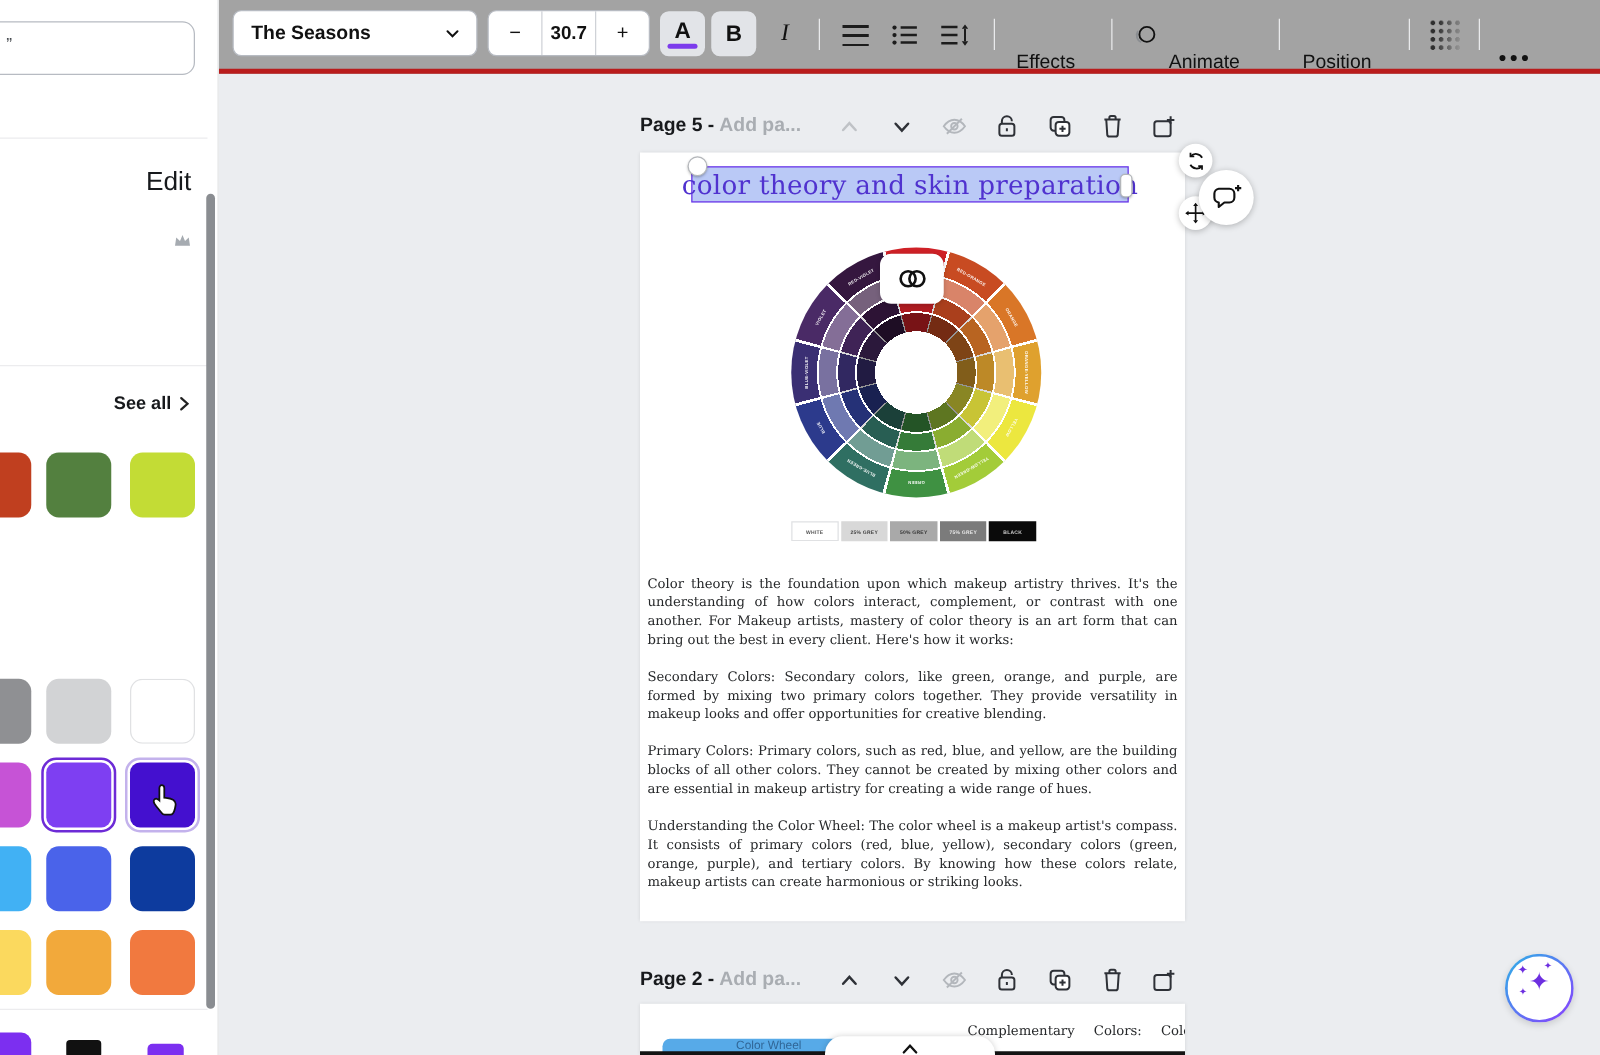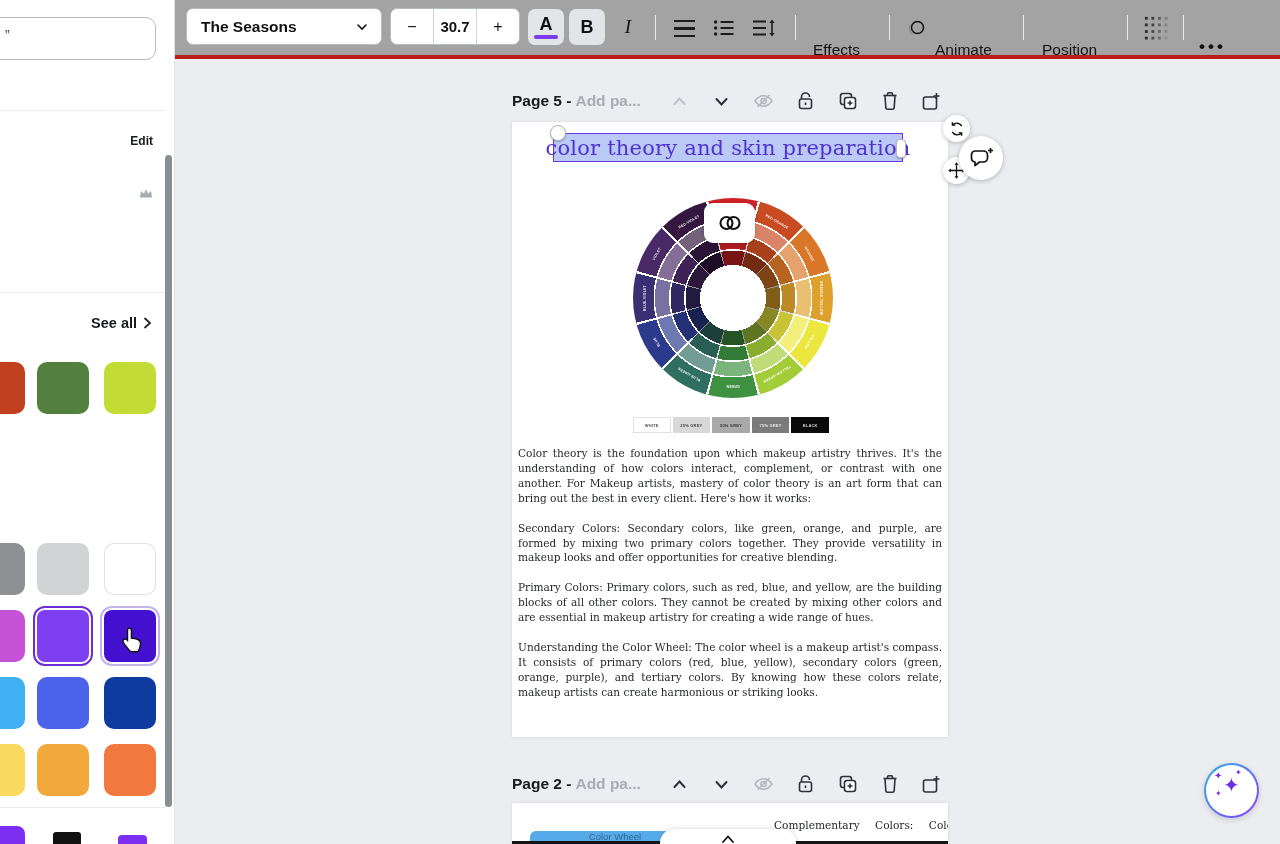--- a/index.html
+++ b/index.html
@@ -43,21 +43,21 @@
     mask-image:linear-gradient(100deg,#000 25%,rgba(0,0,0,0.12) 90%);}
   .dots3{letter-spacing:3px;font-size:17px;font-weight:700;color:#111;}
 
   
   #sidebar{position:absolute;left:0;top:0;width:175px;height:844px;background:#fff;
     border-right:1px solid #e2e3e5;box-sizing:border-box;}
   #side-textbox{position:absolute;left:-44px;top:17px;width:200px;height:43px;background:#fff;
     border:1.5px solid #b7bbc2;border-radius:10px;box-sizing:border-box;}
   #side-textbox span{position:absolute;left:48px;top:9px;font-size:14px;color:#45494e;}
   .hdiv{position:absolute;left:0;width:166px;height:1px;background:#ececee;}
-  #edit-label{position:absolute;right:21px;top:134px;font-size:12px;font-weight:700;color:#17191c;}
+  #edit-label{position:absolute;right:21px;top:134px;font-size:21px;font-weight:400;color:#17191c;}
   #crown{position:absolute;right:21px;top:185px;}
   #see-all{position:absolute;right:22px;top:315px;font-size:14.5px;font-weight:600;color:#17191c;
     display:flex;align-items:center;gap:6px;cursor:pointer;}
   .sw{position:absolute;width:52px;height:52px;border-radius:10px;cursor:pointer;}
   .sw-border{box-shadow:inset 0 0 0 1px #e0e1e3;}
   .sel-dark{outline:2px solid #6d2bd6;outline-offset:2px;border-radius:8px;}
   .sel-light{outline:2px solid #c3b2ec;outline-offset:2px;border-radius:8px;}
   #scrollbar{position:absolute;left:165px;top:155px;width:7px;height:652px;background:#8a8d91;
     border-radius:4px;}
 
@@ -100,21 +100,21 @@
   #link-badge{position:absolute;left:192px;top:81px;width:51px;height:40px;background:#fff;
     border-radius:9px;box-shadow:0 1px 4px rgba(0,0,0,0.18);display:flex;align-items:center;
     justify-content:center;cursor:pointer;}
 
   
   #grayscale{position:absolute;left:121px;top:295px;width:196px;height:16px;display:flex;gap:2px;}
   .gs-cell{flex:1;display:flex;align-items:center;justify-content:center;}
   .gs-cell span{font-size:4px;font-weight:700;letter-spacing:0.2px;}
 
   
-  #paragraphs{position:absolute;left:6px;top:324px;width:424px;
+  #paragraphs{position:absolute;left:6px;top:338px;width:424px;
     font-family:"DejaVu Serif","Liberation Serif",serif;font-size:10.55px;line-height:14.9px;
     color:#26282a;text-align:justify;}
   #paragraphs p{margin:0 0 15px;}
 
   
   .float-circle{position:absolute;background:#fff;border-radius:50%;
     box-shadow:0 1px 5px rgba(0,0,0,0.25);display:flex;align-items:center;justify-content:center;
     cursor:pointer;}
 
   

